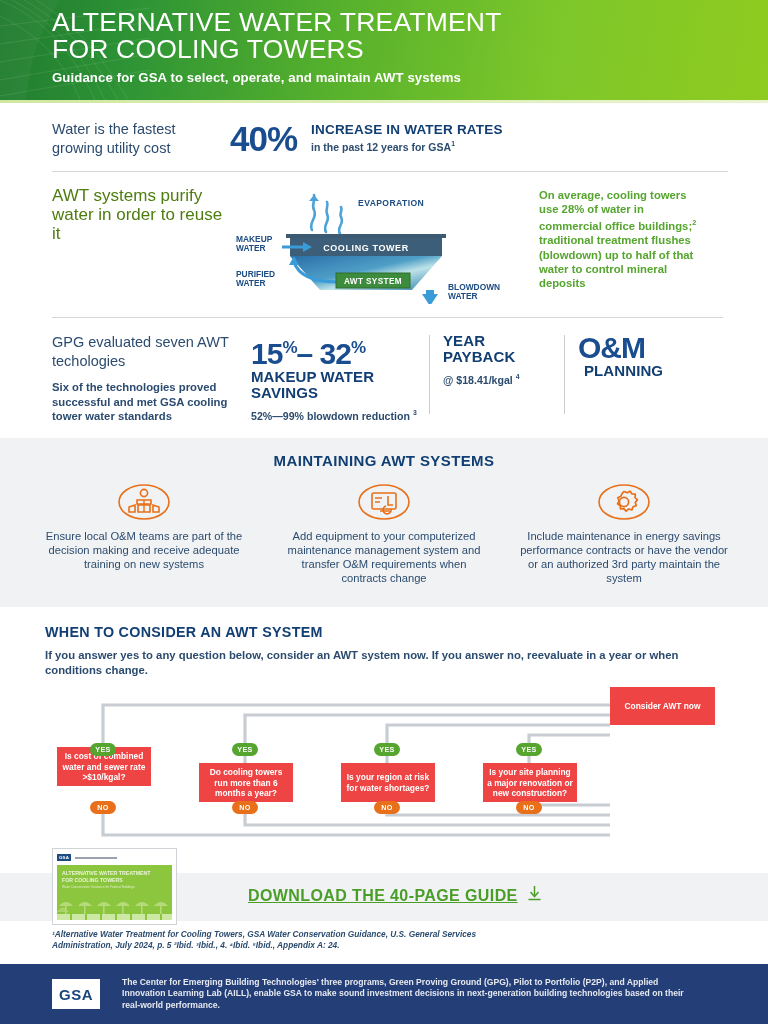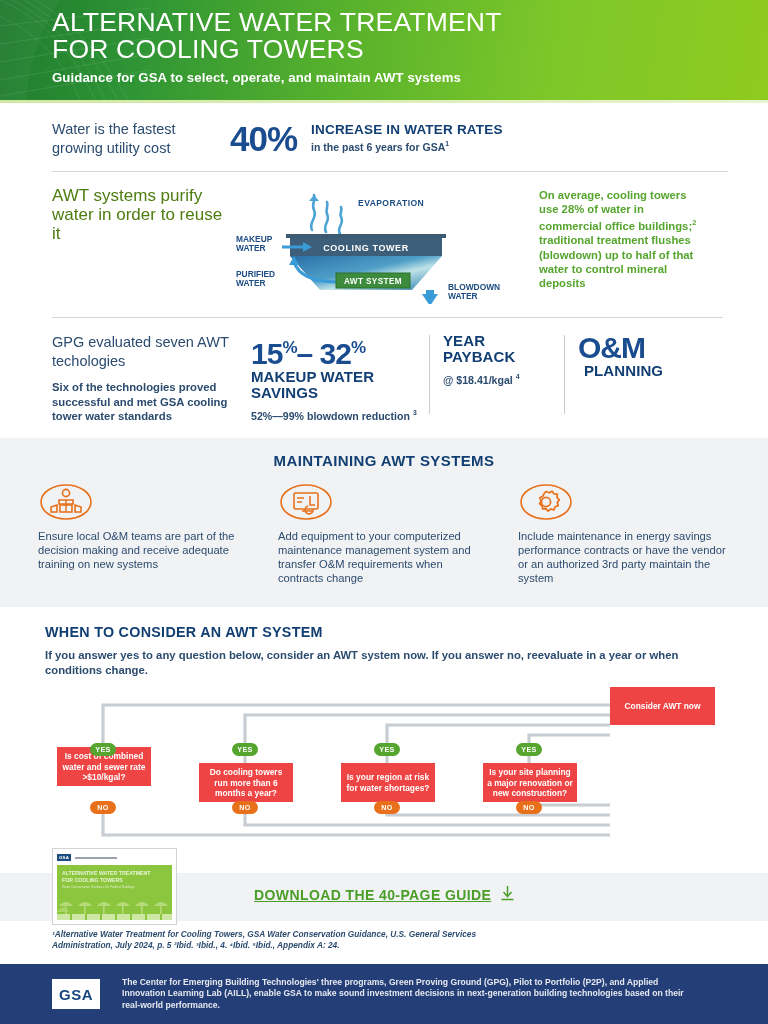--- a/index.html
+++ b/index.html
@@ -99,21 +99,21 @@
   
   .band {
     background: #f1f2f3;
     margin-top: 14px;
     padding: 14px 24px 22px 24px;
   }
   .band-title {
     text-align:center; color:#123f73; font-size: 15px; font-weight: bold; letter-spacing:.4px;
   }
   .band-cols { display:flex; margin-top: 13px; }
-  .band-col { flex:1; text-align:left; padding: 0 14px; }
+  .band-col { flex:1; text-align:center; padding: 0 14px; }
   .band-ico { height: 40px; margin-bottom: 7px; }
   .band-txt { color:#2b4b6f; font-size: 11.2px; line-height: 14.2px; }
 
   
   .flow-sec { padding: 17px 40px 0 45px; }
   .flow-title { color:#123f73; font-size: 14.3px; font-weight:bold; letter-spacing:.3px; }
   .flow-desc { color:#2b4b6f; font-size: 11.3px; line-height: 14.5px; margin-top: 8px; font-weight:600;}
   .flow-wrap { position: relative; height: 170px; margin-top: 6px; }
 
   .fbox {
@@ -146,22 +146,22 @@
     background:#1c4c82; color:#fff; font-size:4.4px; font-weight:bold;
     padding:1px 2px; letter-spacing:.2px;
   }
   .thumb-dots { height:2px; width:42px; background:#9aa3ad; }
   .thumb-green {
     margin-top:3px; height: 55px; background:#8cc63f; position:relative; overflow:hidden;
   }
   .thumb-t1 { color:#e9f5d6; font-size:5.2px; font-weight:bold; padding:5px 5px 0 5px; line-height:6.4px;}
   .thumb-t2 { color:#dceec2; font-size:3.2px; padding: 2px 5px 0 5px;}
   .dl-link {
-    position:absolute; left: 254px; top: 13px;
-    color:#4a9e28; font-size: 14px; font-weight:bold; letter-spacing:.4px;
+    position:absolute; left: 248px; top: 13px;
+    color:#4a9e28; font-size: 16px; font-weight:bold; letter-spacing:.4px;
     display:flex; align-items:center; gap:10px;
   }
 
   
   .notes {
     padding: 8px 40px 0 52px;
     color:#2b4b6f; font-size: 8.3px; line-height: 11px; font-style: italic; font-weight:600;
   }
 
   
@@ -209,21 +209,21 @@
     </div>
   </div>
   <div class="header-underline"></div>
 
   <div class="sec1">
     <div class="s1-left">Water is the fastest growing utility cost</div>
     <div class="s1-mid">
       <div class="s1-big">40%</div>
       <div>
         <div class="s1-h">INCREASE IN WATER RATES</div>
-        <div class="s1-p"><span>in the past 6 years for GSA</span><span class="sup">1</span></div>
+        <div class="s1-p"><span>in the past 12 years for GSA</span><span class="sup">1</span></div>
       </div>
     </div>
   </div>
   <div class="divider"></div>
 
   <div class="sec2">
     <div class="s2-left">AWT systems purify water in order to reuse it</div>
 
     <div class="s2-diagram">
       <svg width="305" height="118" viewBox="0 0 305 118">

